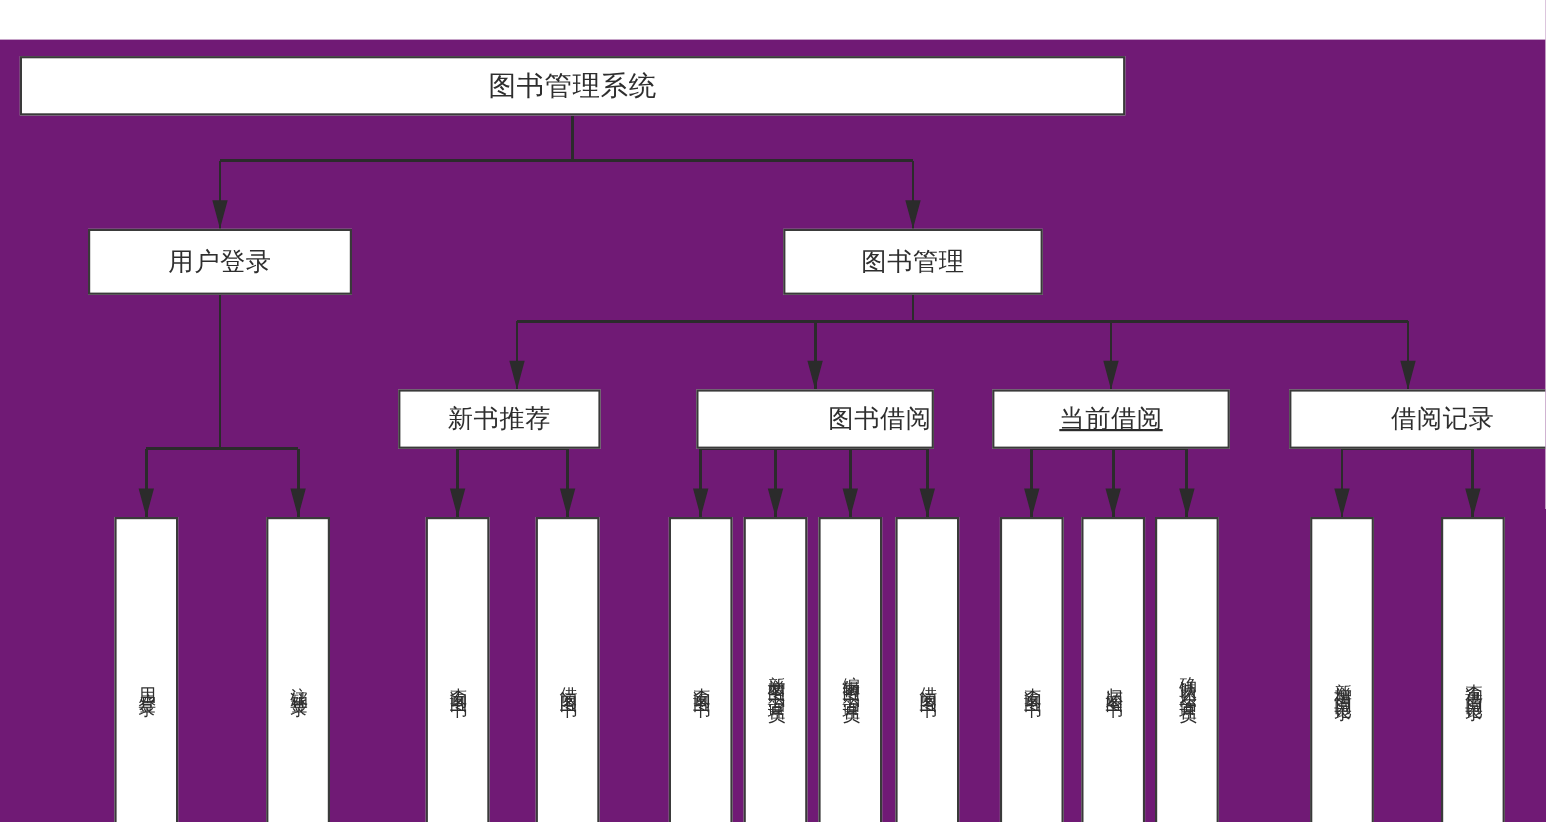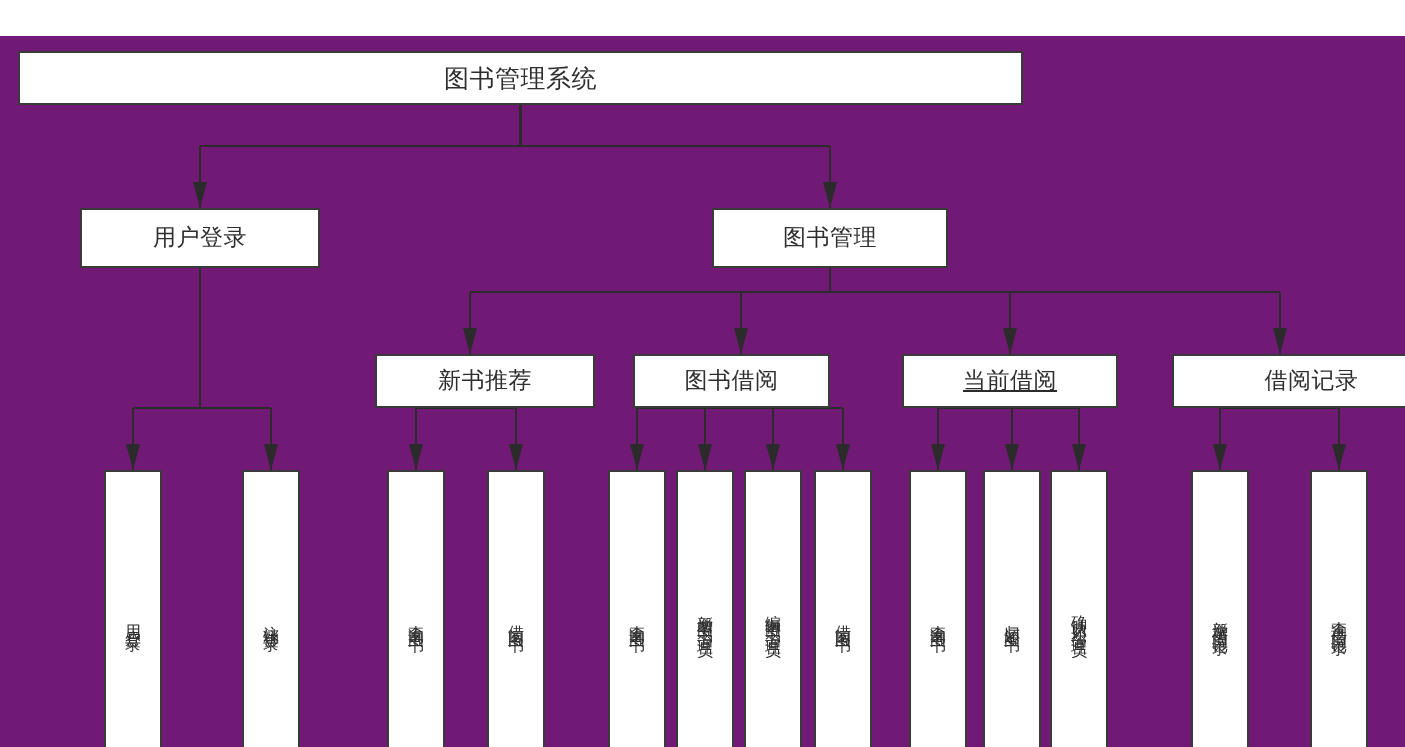--- a/index.html
+++ b/index.html
@@ -123,24 +123,24 @@
   <div id="nodes-layer">
       <div class="node lvl0" style="left: 18px; top: 15px; width: 1005px; height: 54px;">
         <span class="node-label">图书管理系统</span>
       </div>
       <div class="node lvl1" style="left: 80px; top: 172px; width: 240px; height: 60px;">
         <span class="node-label">用户登录</span>
       </div>
       <div class="node lvl1" style="left: 712px; top: 172px; width: 236px; height: 60px;">
         <span class="node-label">图书管理</span>
       </div>
-      <div class="node lvl2" style="left: 375px; top: 318px; width: 220px; height: 54px;">
+      <div class="node lvl2" style="left: 362px; top: 318px; width: 184px; height: 54px;">
         <span class="node-label">新书推荐</span>
       </div>
-      <div class="node lvl2" style="left: 633px; top: 318px; width: 197px; height: 54px;">
+      <div class="node lvl2" style="left: 633px; top: 318px; width: 216px; height: 54px; justify-content: flex-end;">
         <span class="node-label">图书借阅</span>
       </div>
       <div class="node lvl2" style="left: 902px; top: 318px; width: 216px; height: 54px; text-decoration: underline;">
         <span class="node-label">当前借阅</span>
       </div>
       <div class="node lvl2" style="left: 1172px; top: 318px; width: 247px; height: 54px; padding-left: 32px;">
         <span class="node-label">借阅记录</span>
       </div>
       <div class="node lvl3" style="left: 104px; top: 434px; width: 58px; height: 299px;">
         <span class="node-label vert">用户登录</span>

